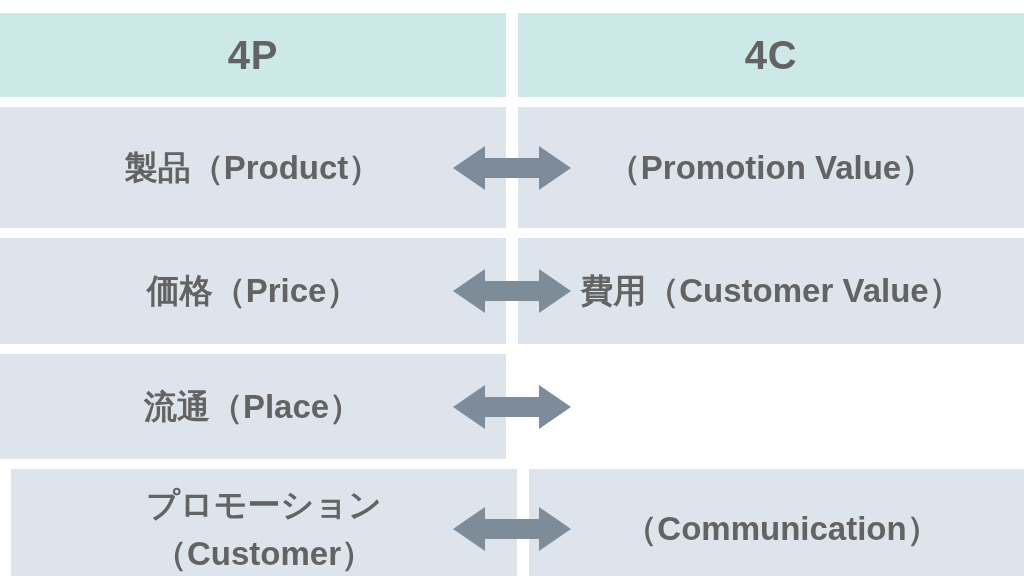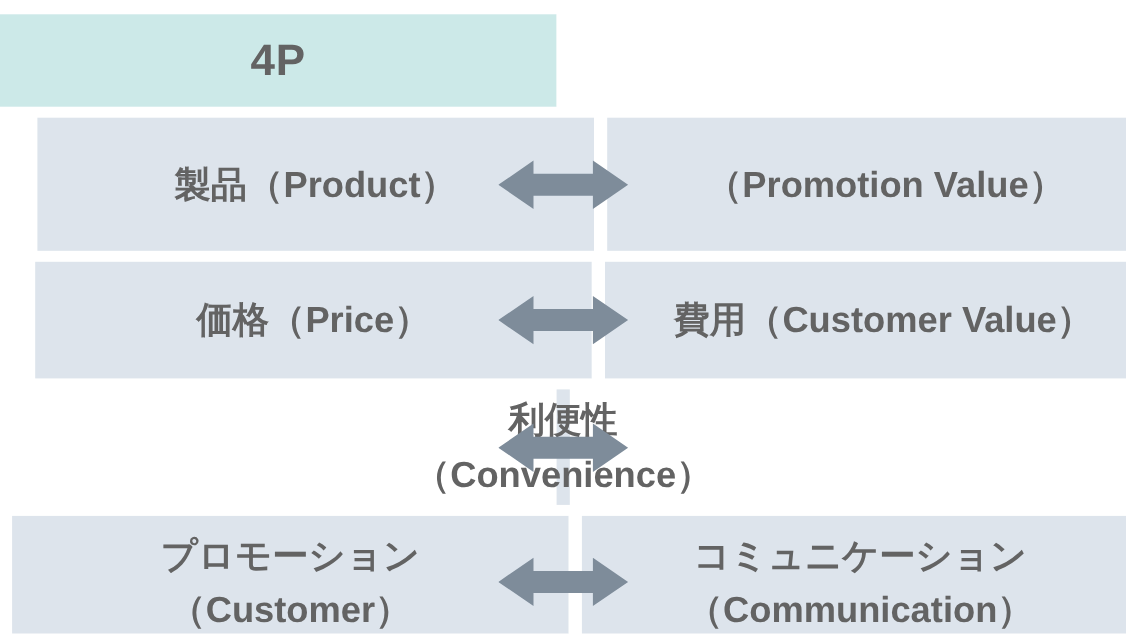--- a/index.html
+++ b/index.html
@@ -28,22 +28,22 @@
     flex-direction: column;
     margin-top: 13px;
   }
   .row {
     display: grid;
     grid-template-columns: 506px 12px 506px;
     position: relative;
     flex: 0 0 auto;
   }
   .h-header { height: 84px; }
-  .h-r1 { height: 121px; padding-left: 34px; }
-  .h-r2 { height: 106px; padding-left: 32px; }
+  .h-r1 { height: 121px; }
+  .h-r2 { height: 106px; }
   .h-r3 { height: 105px; }
   .h-r4 { height: 120px; padding-left: 11px; }
   .gutter-v { height: 10px; flex: 0 0 auto; background: var(--background); }
   .cell {
     display: flex;
     flex-direction: column;
     align-items: center;
     justify-content: center;
     color: var(--text);
     font-weight: bold;
@@ -75,20 +75,23 @@
 </head>
 <body>
 
 <div class="board">
 
   <div class="row h-header">
     <div class="cell header-cell">
       <span>4P</span>
     </div>
     <div class="col-gap"></div>
+    <div class="cell header-cell">
+      <span>4C</span>
+    </div>
   </div>
 
   <div class="gutter-v"></div>
 
   <div class="row h-r1">
     <div class="cell data-cell">
       <div>製品（Product）</div>
     </div>
     <div class="col-gap"></div>
     <div class="cell data-cell">
@@ -114,41 +117,40 @@
     <div class="arrow-wrap">
       <svg viewBox="0 0 118 46" xmlns="http://www.w3.org/2000/svg">
         <polygon class="arrow-shape" points="0,23 32,1 32,13 86,13 86,1 118,23 86,45 86,33 32,33 32,45"></polygon>
       </svg>
     </div>
   </div>
 
   <div class="gutter-v"></div>
 
   <div class="row h-r3">
+    <div class="cell data-cell">
+      <div>流通（Place）</div>
+    </div>
     <div class="col-gap"></div>
-    <div class="cell data-cell">
-      <div>利便性（Convenience）</div>
-    </div>
     <div class="arrow-wrap">
       <svg viewBox="0 0 118 46" xmlns="http://www.w3.org/2000/svg">
         <polygon class="arrow-shape" points="0,23 32,1 32,13 86,13 86,1 118,23 86,45 86,33 32,33 32,45"></polygon>
       </svg>
     </div>
   </div>
 
   <div class="gutter-v"></div>
 
   <div class="row h-r4">
     <div class="cell data-cell">
       <div>プロモーション</div>
       <div>（Customer）</div>
     </div>
     <div class="col-gap"></div>
     <div class="cell data-cell">
-      <div>コミュニケーション</div>
       <div>（Communication）</div>
     </div>
     <div class="arrow-wrap">
       <svg viewBox="0 0 118 46" xmlns="http://www.w3.org/2000/svg">
         <polygon class="arrow-shape" points="0,23 32,1 32,13 86,13 86,1 118,23 86,45 86,33 32,33 32,45"></polygon>
       </svg>
     </div>
   </div>
 
 </div>

